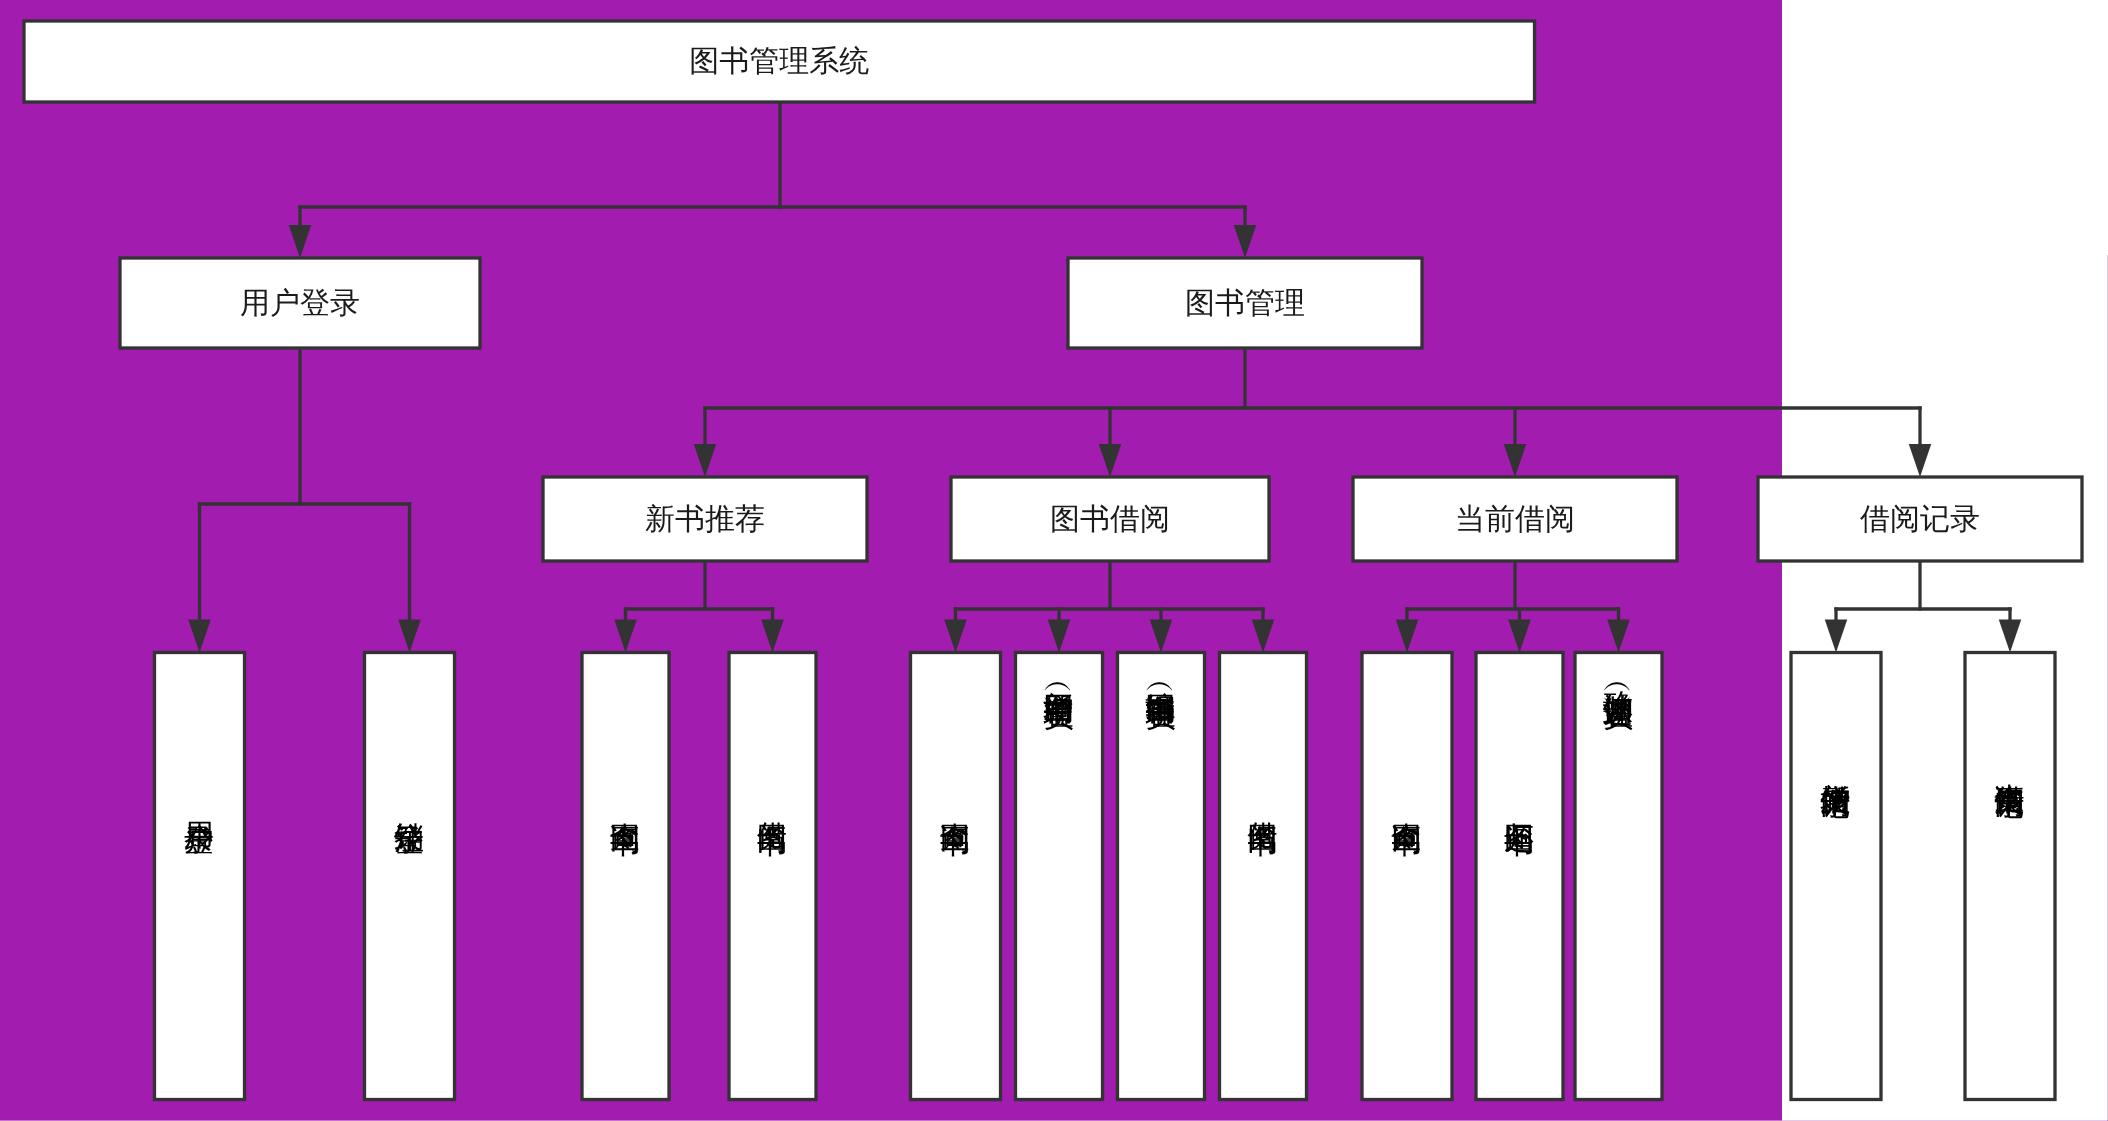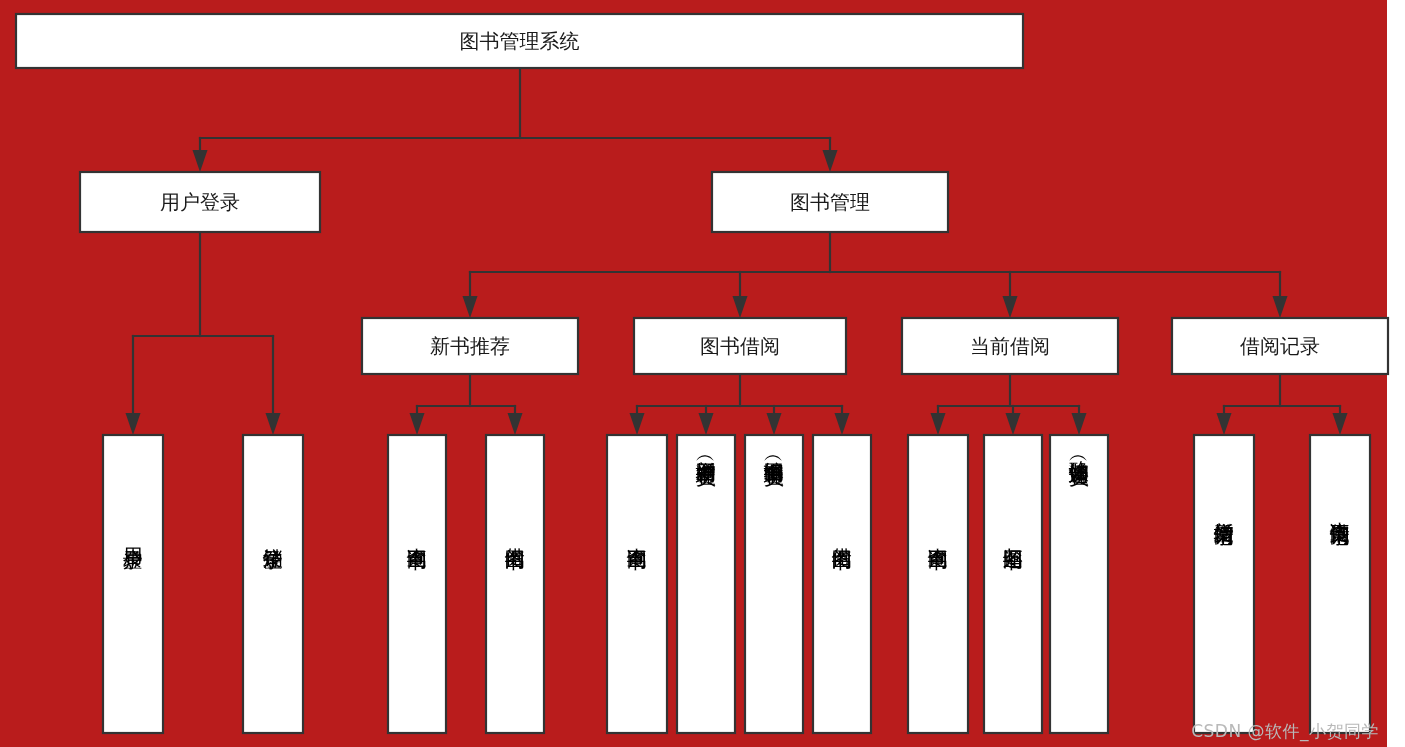--- a/index.html
+++ b/index.html
@@ -9,23 +9,23 @@
     background: #ffffff;
   }
   body {
     width: 1405px;
     height: 747px;
     font-family: "DejaVu Sans", "Liberation Sans", sans-serif;
     overflow: hidden;
   }
   #diagram-root {
     position: relative;
-    width: 1387px;
+    width: 1188px;
     height: 747px;
-    background: #b91c1c;
+    background: #a21caf;
   }
   svg#flow-svg {
     position: absolute;
     left: 0;
     top: 0;
     width: 1405px;
     height: 747px;
     display: block;
   }
   .node-box {
@@ -221,14 +221,13 @@
       <div class="vlabel-wrap" style="left: 1050px; top: 443px; width: 58px; height: 282px;">
         <div class="node-label-v" style="margin-top: 2px;">确认归还（管理员）</div>
       </div>
       <div class="vlabel-wrap" style="left: 1194px; top: 443px; width: 60px; height: 282px;">
         <div class="node-label-v" style="margin-top: 63px;">新增借阅记录</div>
       </div>
       <div class="vlabel-wrap" style="left: 1310px; top: 443px; width: 60px; height: 282px;">
         <div class="node-label-v" style="margin-top: 63px;">查询借阅记录</div>
       </div>
     </div>
-  <div class="watermark">CSDN @软件_小贺同学</div>
 </div>
 
 </body></html>

